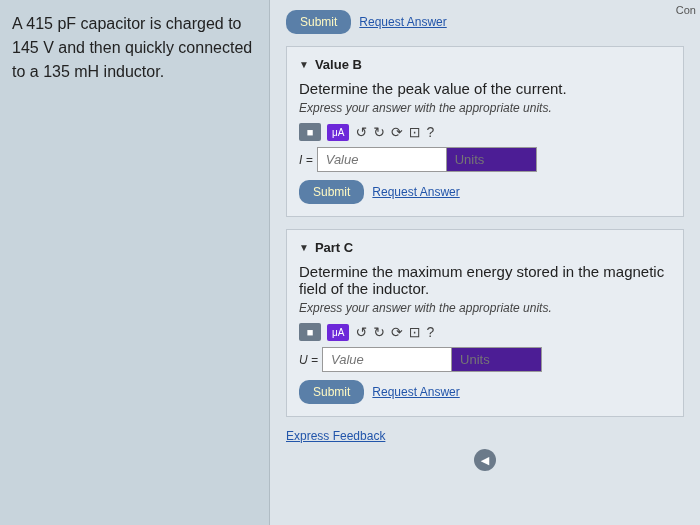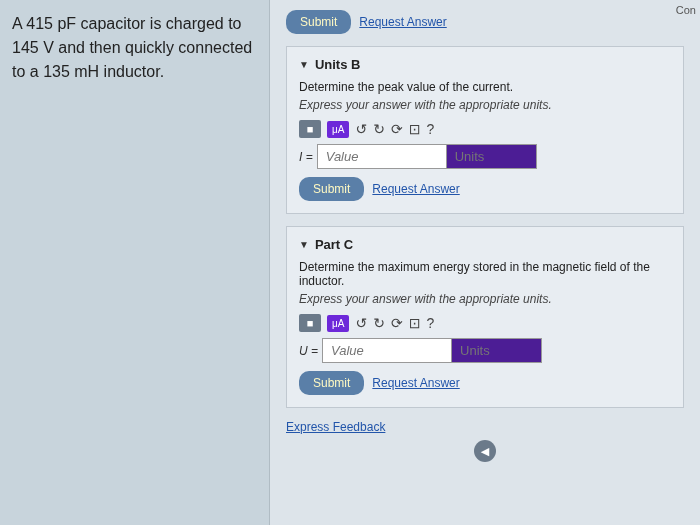--- a/index.html
+++ b/index.html
@@ -90,21 +90,21 @@
       cursor: pointer;
     }
 
     .part-label {
       font-weight: bold;
       font-size: 13px;
       color: #222;
     }
 
     .section-desc {
-      font-size: 12px;
+      font-size: 15px;
       color: #222;
       margin-bottom: 4px;
     }
 
     .section-note {
       font-size: 12px;
       color: #444;
       margin-bottom: 8px;
       font-style: italic;
     }
@@ -220,21 +220,21 @@
   <span class="corner-text">Con</span>
 
   <div class="top-bar">
     <button class="btn-submit">Submit</button>
     <button class="btn-request">Request Answer</button>
   </div>
 
   <div class="section">
     <div class="section-header">
       <span class="arrow-icon">▼</span>
-      <span class="part-label">Units B</span>
+      <span class="part-label">Value B</span>
     </div>
     <div class="section-desc">Determine the peak value of the current.</div>
     <div class="section-note">Express your answer with the appropriate units.</div>
 
     <div class="toolbar">
       <button class="toolbar-btn">■</button>
       <button class="toolbar-btn unit-btn">μA</button>
       <span class="toolbar-icon">↺</span>
       <span class="toolbar-icon">↻</span>
       <span class="toolbar-icon">⟳</span>

